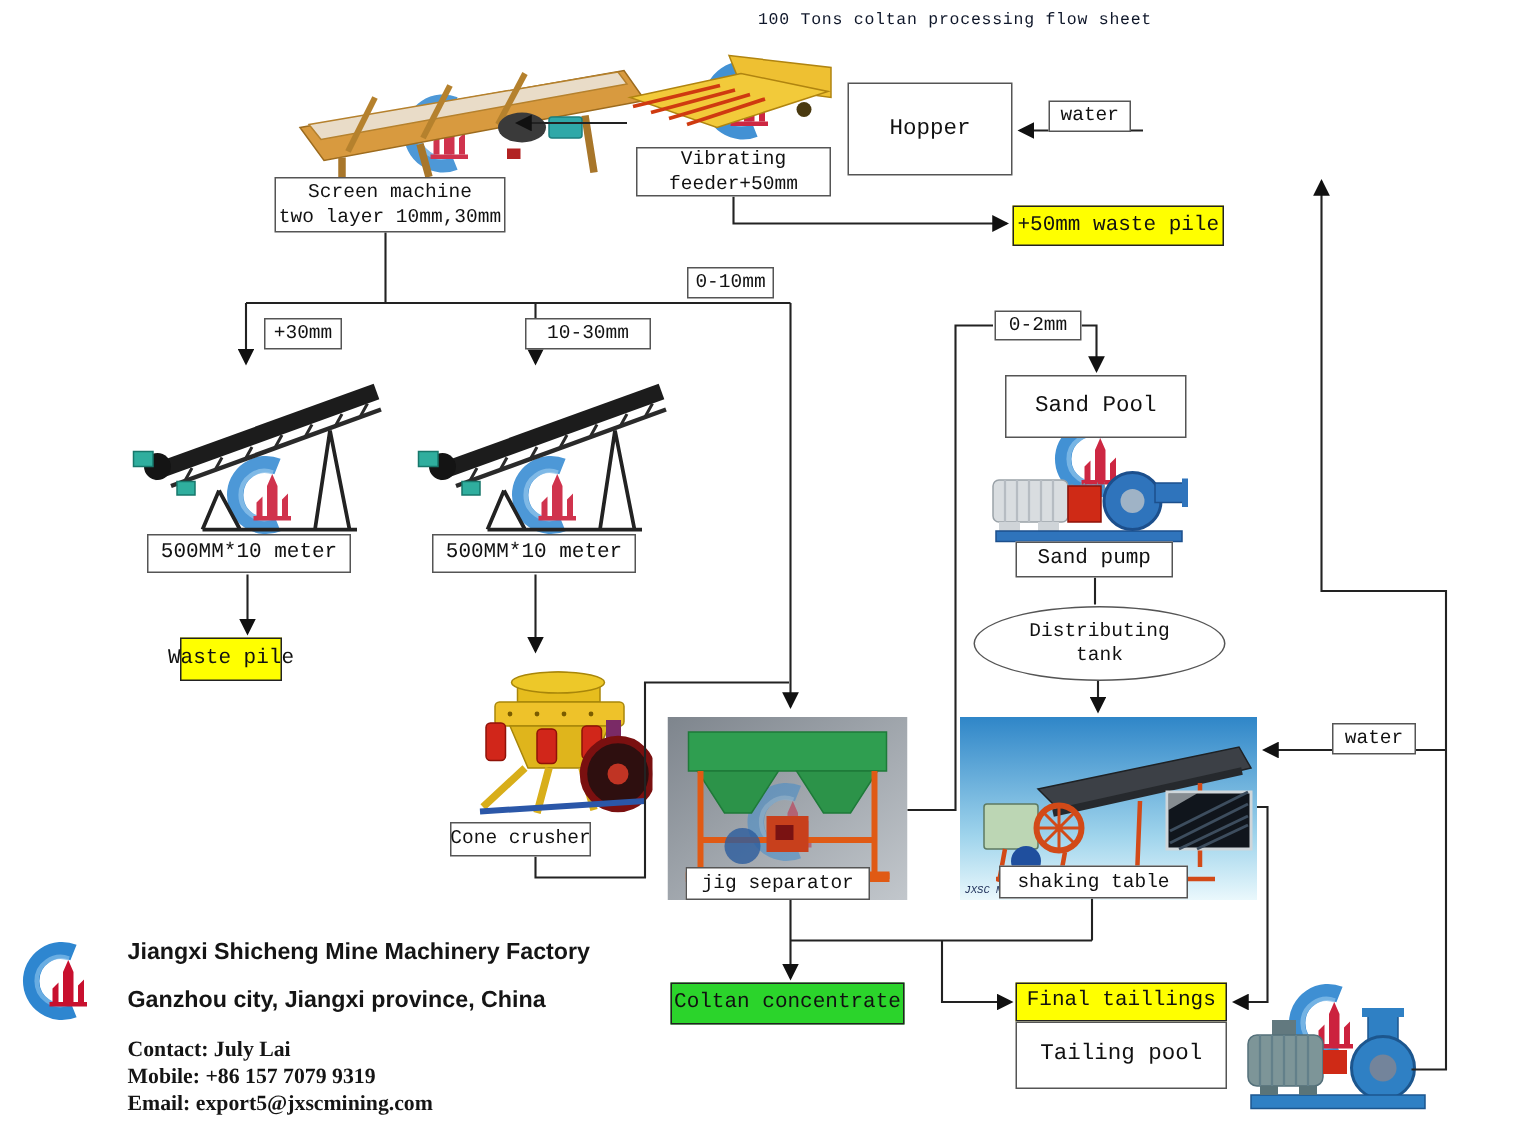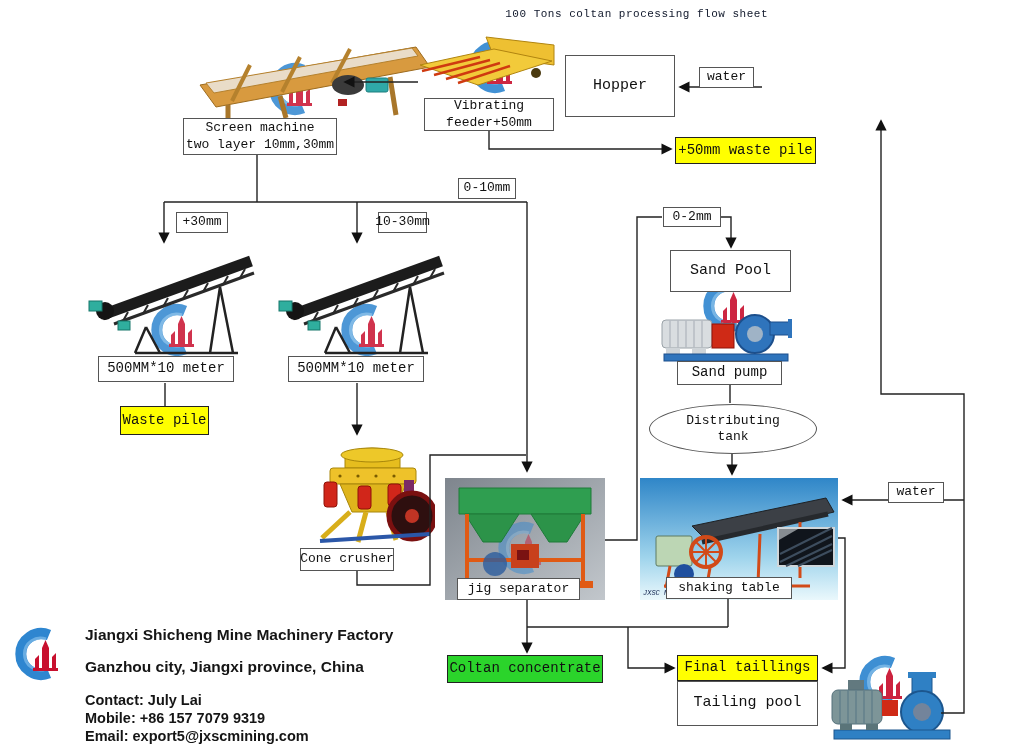--- a/index.html
+++ b/index.html
@@ -10,21 +10,21 @@
   .nbox{position:absolute;background:#fff;border:1.5px solid #555;box-sizing:border-box;
         display:flex;flex-direction:column;align-items:center;justify-content:center;
         text-align:left;font-size:13px;line-height:1.25;white-space:nowrap;z-index:3;}
   .ybox{background:#ffff00;border-color:#222;}
   .gbox{background:#2bd42b;border-color:#222;}
   .ell{border-radius:50%;}
   .img{position:absolute;z-index:1;}
   .connect{position:absolute;left:0;top:0;z-index:2;}
   .co{position:absolute;left:85px;font-family:"Liberation Sans",sans-serif;font-weight:bold;color:#151515;z-index:3;}
   .co.big{font-size:15.5px;}
-  .co.small{font-size:14.5px;}
+  .co.small{font-size:14.5px;font-family:Liberation Serif, serif;}
 </style>
 </head>
 <body>
 
 <div id="page">
 
   <svg width="0" height="0" style="position:absolute">
     <defs>
       <g id="jxsc-mark">
         <path d="M37 11 A20.5 20.5 0 1 0 37 49" fill="none" stroke="#2e86d0" stroke-width="11"></path>
@@ -220,26 +220,26 @@
 
   <div class="nbox" style="left:565px;top:55px;width:110px;height:62px;font-size:15px">Hopper</div>
 
   <div class="nbox" style="left:699px;top:67px;width:55px;height:21px">water</div>
 
 
   <div class="nbox ybox" style="left:675px;top:137px;width:141px;height:27px;font-size:14px">+50mm waste pile</div>
 
   <div class="nbox" style="left:458px;top:178px;width:58px;height:21px">0-10mm</div>
   <div class="nbox" style="left:176px;top:212px;width:52px;height:21px">+30mm</div>
-  <div class="nbox" style="left:378px;top:212px;width:49px;height:21px">10-30mm</div>
+  <div class="nbox" style="left:350px;top:212px;width:84px;height:21px">10-30mm</div>
 
   <div class="nbox" style="left:98px;top:356px;width:136px;height:26px;font-size:14px">500MM*10 meter</div>
   <div class="nbox" style="left:288px;top:356px;width:136px;height:26px;font-size:14px">500MM*10 meter</div>
 
-  <div class="nbox ybox" style="left:120px;top:406px;width:89px;height:29px;font-size:14px">Waste pile</div>
+  <div class="nbox ybox" style="left:120px;top:425px;width:68px;height:29px;font-size:14px">Waste pile</div>
 
   <div class="nbox" style="left:300px;top:548px;width:94px;height:23px">Cone crusher</div>
 
   <div class="nbox" style="left:663px;top:207px;width:58px;height:20px">0-2mm</div>
 
   <div class="nbox" style="left:670px;top:250px;width:121px;height:42px;font-size:15px">Sand Pool</div>
 
   <div class="nbox" style="left:677px;top:361px;width:105px;height:24px;font-size:14px">Sand pump</div>
 
   <div class="nbox ell" style="left:649px;top:404px;width:168px;height:50px">

